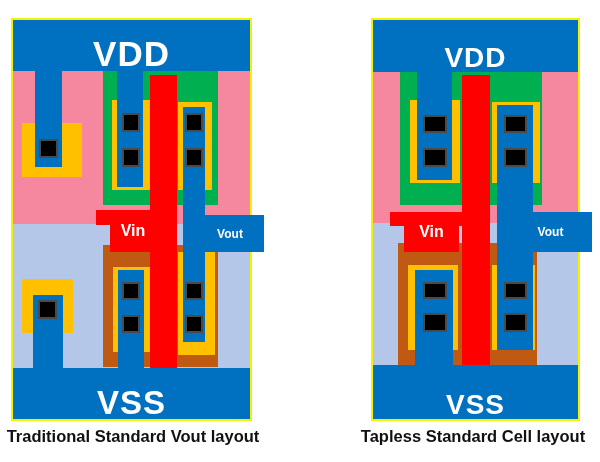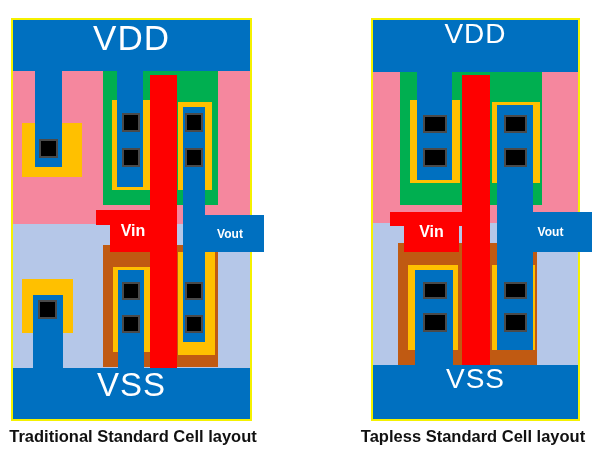--- a/index.html
+++ b/index.html
@@ -8,22 +8,22 @@
   .abs{position:absolute;}
   .cell{position:absolute;border:2px solid var(--border_yellow);box-sizing:border-box;background:#fff;}
   .fill-blue{background:var(--blue);}
   .fill-pink{background:var(--pink);}
   .fill-lav{background:var(--lavender);}
   .fill-green{background:var(--green);}
   .fill-amber{background:var(--amber);}
   .fill-red{background:var(--red);}
   .fill-brown{background:var(--brown);}
   .contact{background:var(--contact_black);border:2px solid var(--contact_outline);box-sizing:border-box;}
-  .rail-label{display:flex;align-items:flex-start;justify-content:center;color:var(--label_white);
-              font-weight:400;letter-spacing:1px;line-height:1;}
+  .rail-label{display:flex;align-items:flex-end;justify-content:center;color:var(--label_white);
+              font-weight:700;letter-spacing:1px;line-height:1;}
   .pin-label{display:flex;align-items:center;justify-content:center;color:var(--label_white);
              font-weight:700;line-height:1;margin-left:14px;}
   .caption{position:absolute;text-align:center;font-weight:800;color:var(--caption_text);
            font-size:16.5px;line-height:1.1;}
 </style>
 </head>
 <body>
 
 <div id="canvas">
 
@@ -118,16 +118,16 @@
     <div class="abs contact" style="left:131px;top:293px;width:23px;height:19px;"></div>
 
     <div class="abs rail-label" style="left:0;top:0;width:205px;height:52px;font-size:28px;">
         <span>VDD</span>
       </div>
     <div class="abs rail-label" style="left:0;top:345px;width:205px;height:54px;font-size:28px;">
         <span>VSS</span>
       </div>
   </div>
 
-  <div class="caption" style="left:0;top:427px;width:266px;">Traditional Standard Cell layout</div>
+  <div class="caption" style="left:0;top:427px;width:266px;">Traditional Standard Vout layout</div>
   <div class="caption" style="left:343px;top:427px;width:260px;">Tapless Standard Cell layout</div>
 
 </div>
 
 </body></html>

